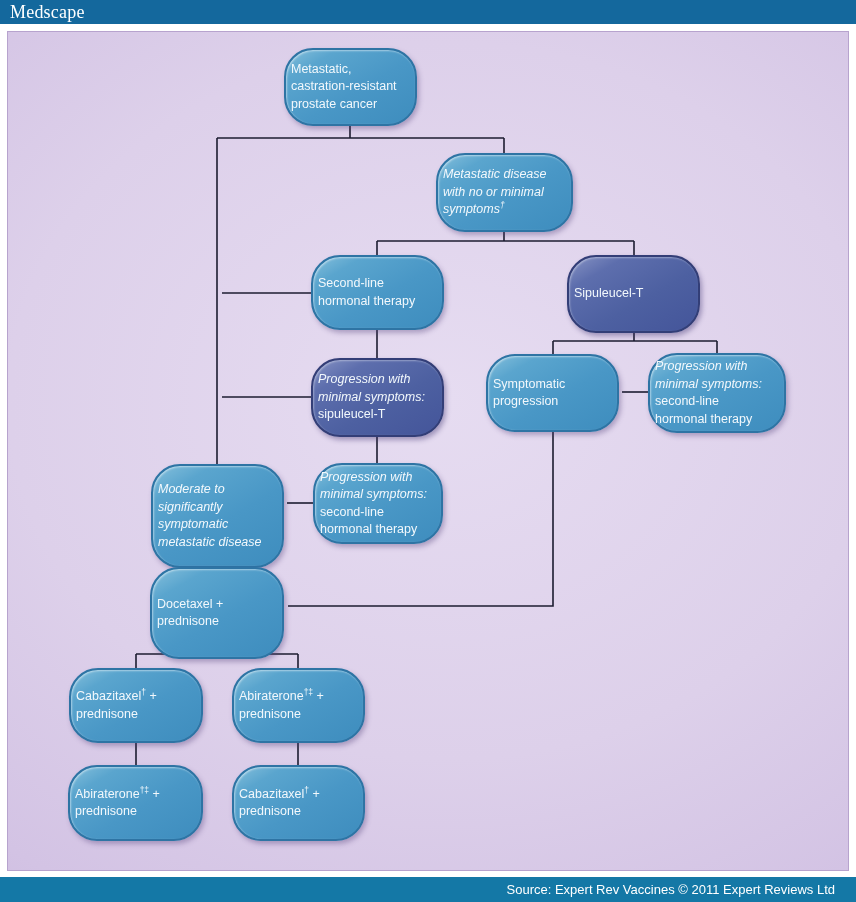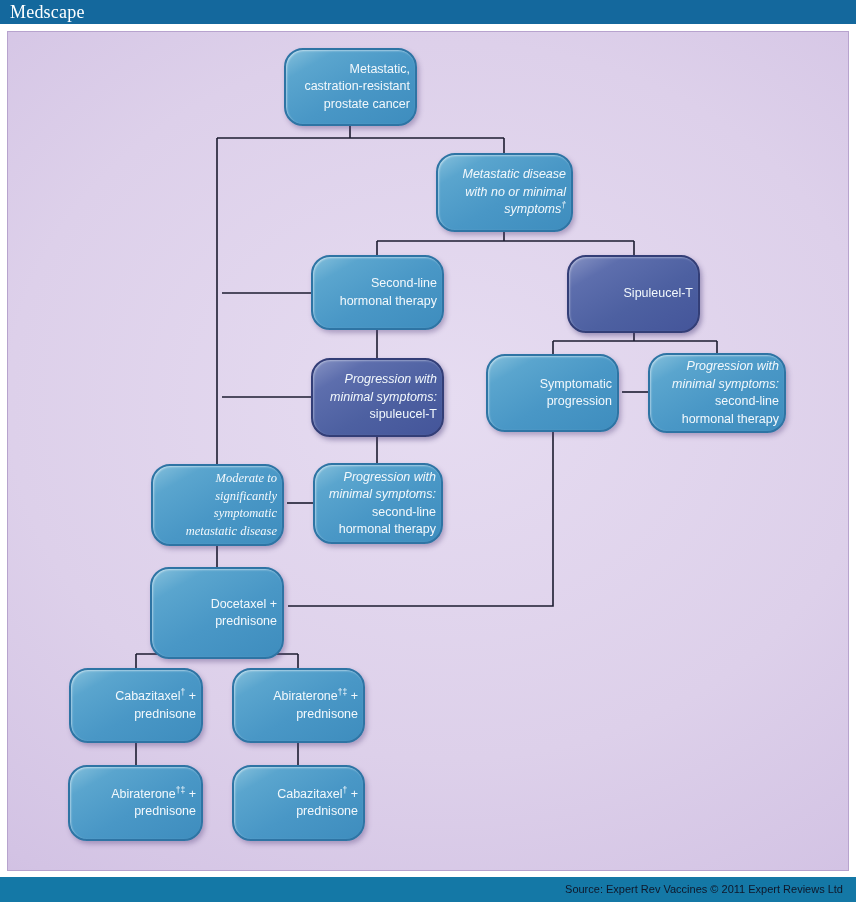--- a/index.html
+++ b/index.html
@@ -30,25 +30,25 @@
     background: radial-gradient(115% 95% at 52% 44%, #e6dcf1 0%, #ddd0ea 45%, #d3c3e4 72%, #c4afd9 100%);
     border: 1px solid #b7a3ce;
   }
   svg.connectors { position: absolute; left: 0; top: 0; width: 842px; height: 840px; }
   svg.connectors path { stroke: #1c1c30; stroke-width: 1.6; fill: none; }
 
   
   .node {
     position: absolute;
     display: flex; align-items: center; justify-content: center;
-    border-radius: 19px;
+    border-radius: 29px;
     color: #f2f8fc;
     font-size: 12.5px;
     line-height: 1.4;
-    text-align: right;
+    text-align: left;
     padding: 5px;
   }
   .node.light {
     background: linear-gradient(150deg, #85c0dc 0%, #5aa5ce 20%, #4997c6 55%, #3e8dbe 100%);
     border: 2px solid #2e74a4;
     box-shadow: inset 1px 1px 2px rgba(255,255,255,0.5), 2px 3px 5px rgba(82,62,122,0.38);
   }
   .node.dark {
     background: linear-gradient(150deg, #8793c4 0%, #5d6ead 22%, #4d60a1 58%, #44559a 100%);
     border: 2px solid #333e77;
@@ -60,21 +60,21 @@
   .node .blk { display: block; white-space: pre-line; }
   .node sup { font-size: 8.5px; line-height: 0; vertical-align: super; }
 
   
   .bottombar {
     position: absolute; left: 0; top: 877px; width: 856px; height: 25px;
     background: #1478a6;
     display: flex; align-items: center; justify-content: flex-end;
   }
   .source {
-    color: #0f172a; font-size: 11px; padding-right: 13px; line-height: 25px;
+    color: #ffffff; font-size: 13px; padding-right: 21px; line-height: 25px;
   }
 </style>
 </head>
 <body>
 
 <div class="page">
 
   <header class="topbar">
     <span class="logo">Medscape</span>
   </header>
@@ -145,21 +145,21 @@
       <div class="content"><span>Symptomatic
 progression</span></div>
     </div>
 
     <div class="node light" style="left:640px; top:321px; width:138px; height:80px;">
       <div class="content"><span class="em">Progression with
 minimal symptoms:</span><span class="blk">second-line
 hormonal therapy</span></div>
     </div>
 
-    <div class="node light" style="left:143px; top:432px; width:133px; height:82px;font-family:Liberation Serif, serif;">
+    <div class="node light" style="left:143px; top:432px; width:133px; height:104px;">
       <div class="content"><span class="em">Moderate to
 significantly
 symptomatic
 metastatic disease</span></div>
     </div>
 
     <div class="node light" style="left:305px; top:431px; width:130px; height:81px;">
       <div class="content"><span class="em">Progression with
 minimal symptoms:</span><span class="blk">second-line
 hormonal therapy</span></div>

